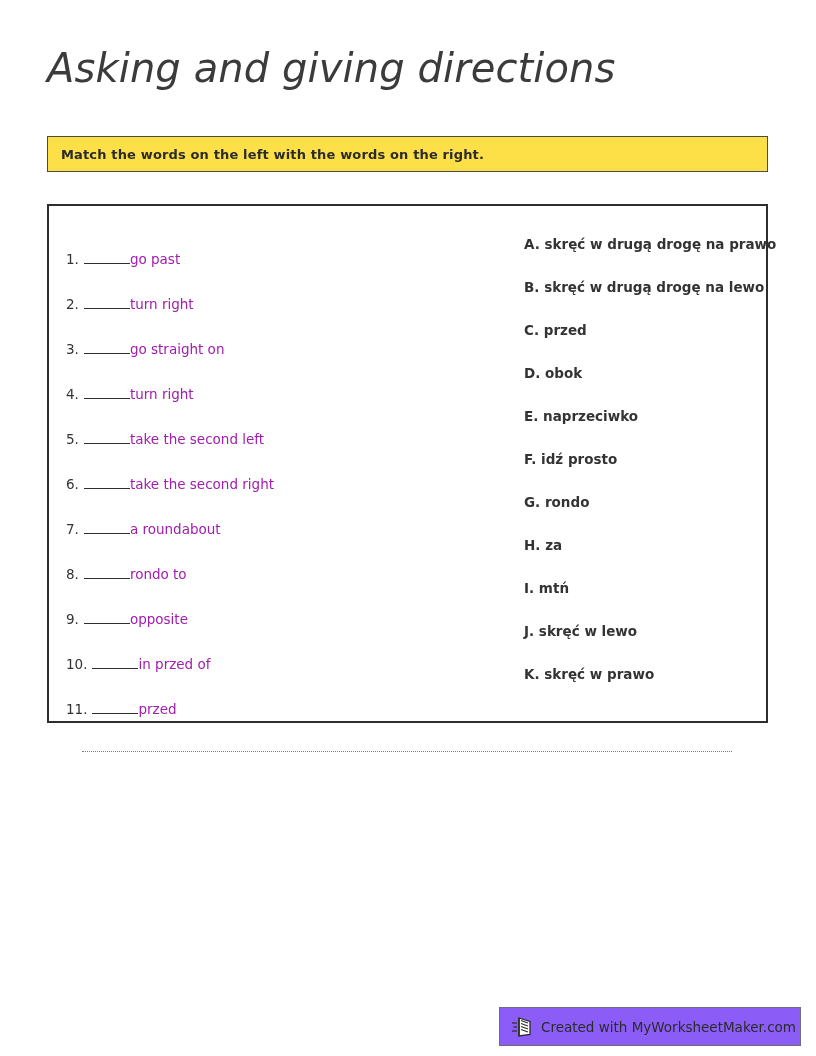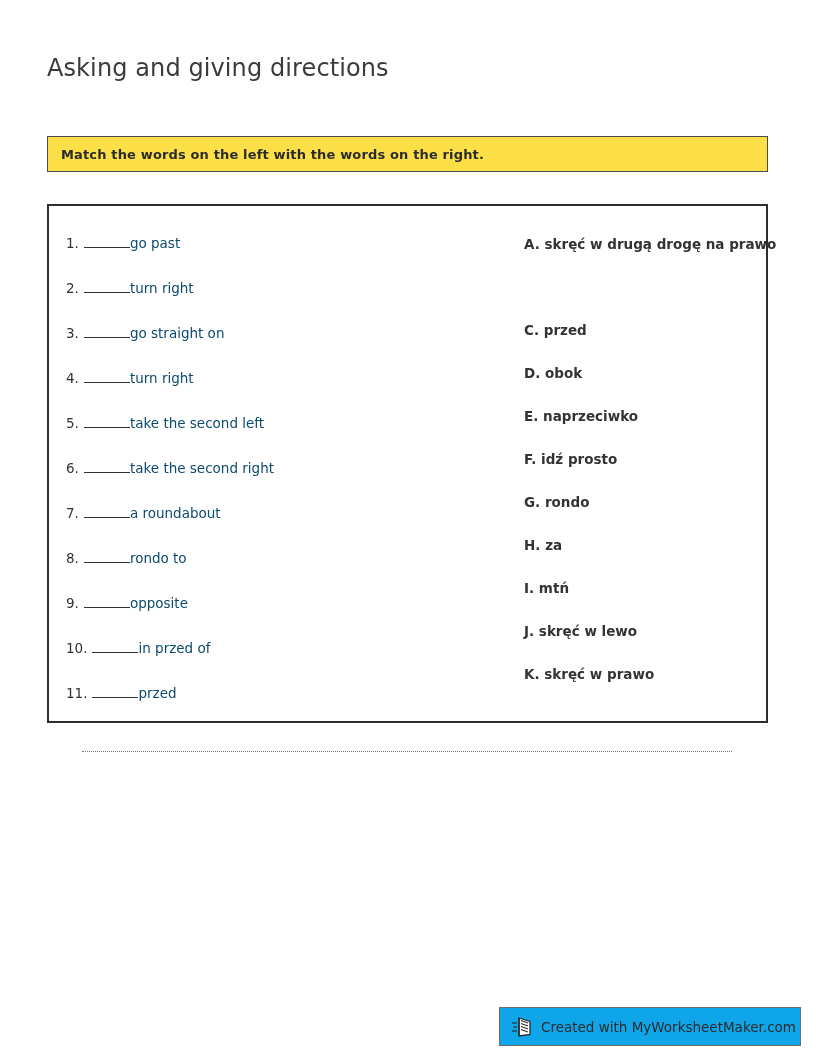--- a/index.html
+++ b/index.html
@@ -14,26 +14,27 @@
     font-family: "DejaVu Sans", "Liberation Sans", sans-serif;
     color: #333333;
     overflow: hidden;
   }
 
   
   .page-title {
     position: absolute;
     left: 47px;
     top: 48px;
-    font-size: 24px;
+    font-size: 40px;
     font-weight: 400;
     color: #3b3b3b;
     letter-spacing: 0.1px;
     line-height: 40px;
     white-space: nowrap;
+    font-style: italic;
   }
 
   
   .instruction-box {
     position: absolute;
     left: 47px;
     top: 136px;
     width: 721px;
     height: 36px;
     box-sizing: border-box;
@@ -99,21 +100,22 @@
     display: inline-block;
     width: 46px;
     border-bottom: 1.6px solid #2f2f2f;
     margin-left: 5px;
     margin-right: 0px;
     height: 13px;
   }
   .item-word {
     display: inline-block;
     font-size: 13.5px;
-    color: #0c4a6e;
+    color: #a21caf;
+    margin-top: 16px;
   }
 
   
   .right-item {
     position: absolute;
     left: 25px;
     font-size: 13.5px;
     color: #333333;
     white-space: nowrap;
     line-height: 18px;
@@ -131,21 +133,21 @@
 
   
   .footer-badge {
     position: absolute;
     left: 499px;
     top: 1007px;
     width: 302px;
     height: 39px;
     box-sizing: border-box;
     border: 1.3px solid #6e6e6e;
-    background: #0ea5e9;
+    background: #8b5cf6;
     display: flex;
     align-items: center;
     padding-left: 11px;
   }
   .badge-logo {
     width: 22px;
     height: 22px;
     flex: 0 0 auto;
     margin-right: 8px;
     display: block;
@@ -222,20 +224,24 @@
       <span class="item-num">11.</span>
       <span class="item-blank"></span>
       <span class="item-word">przed</span>
     </div>
   </div>
 
   <div class="col-right">
     <div class="right-item" style="top:29px">
       <span>A. </span>
       <span>skręć w drugą drogę na prawo</span>
+    </div>
+    <div class="right-item" style="top:72px">
+      <span>B. </span>
+      <span>skręć w drugą drogę na lewo</span>
     </div>
     <div class="right-item" style="top:115px">
       <span>C. </span>
       <span>przed</span>
     </div>
     <div class="right-item" style="top:158px">
       <span>D. </span>
       <span>obok</span>
     </div>
     <div class="right-item" style="top:201px">

